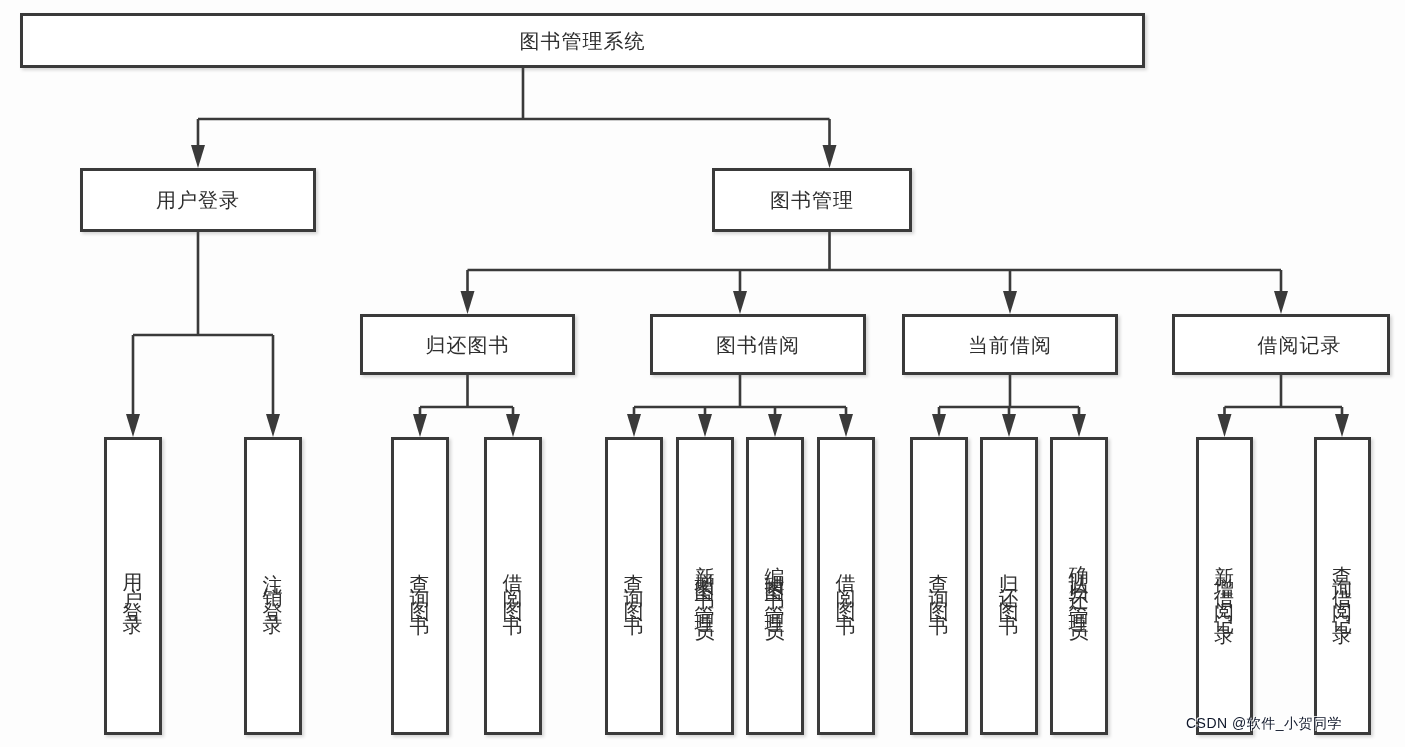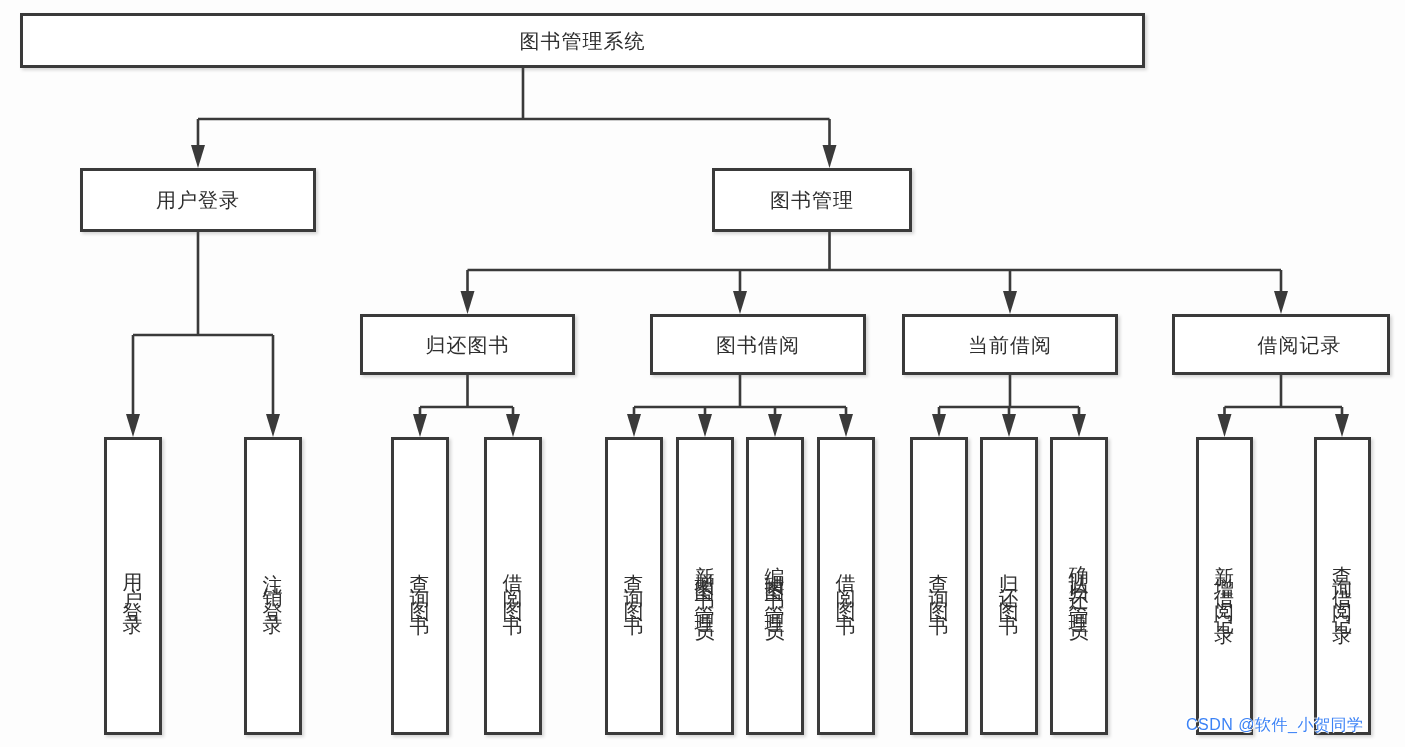--- a/index.html
+++ b/index.html
@@ -36,22 +36,22 @@
     writing-mode: vertical-rl;
     text-orientation: mixed;
   }
   .s4 { letter-spacing: 14px; }
   .s6 { letter-spacing: 12px; }
   .s9 { letter-spacing: 8px; }
   #watermark {
     position: absolute;
     left: 1186px;
     top: 715px;
-    font-size: 16px;
-    color: #3b82f6;
+    font-size: 14px;
+    color: #0f172a;
     letter-spacing: 0.5px;
     z-index: 5;
     white-space: nowrap;
     text-shadow: 1px 1px 0 #ffffff, -1px -1px 0 #ffffff;
   }
 </style>
 </head>
 <body>
 
 <div id="canvas">

